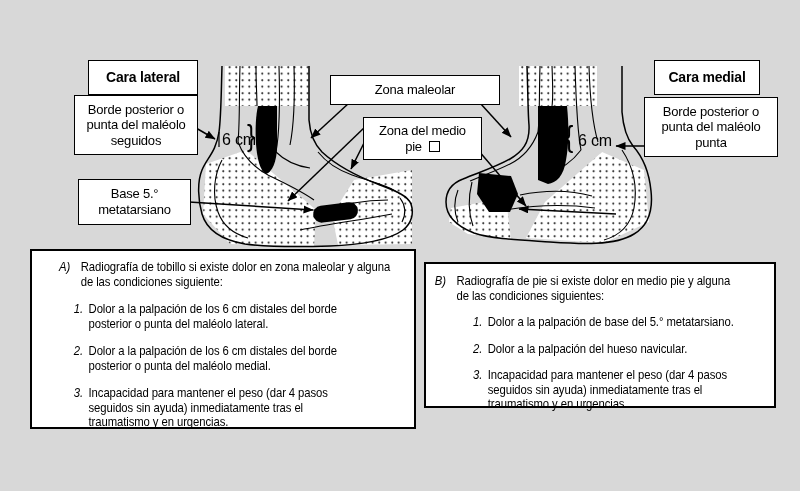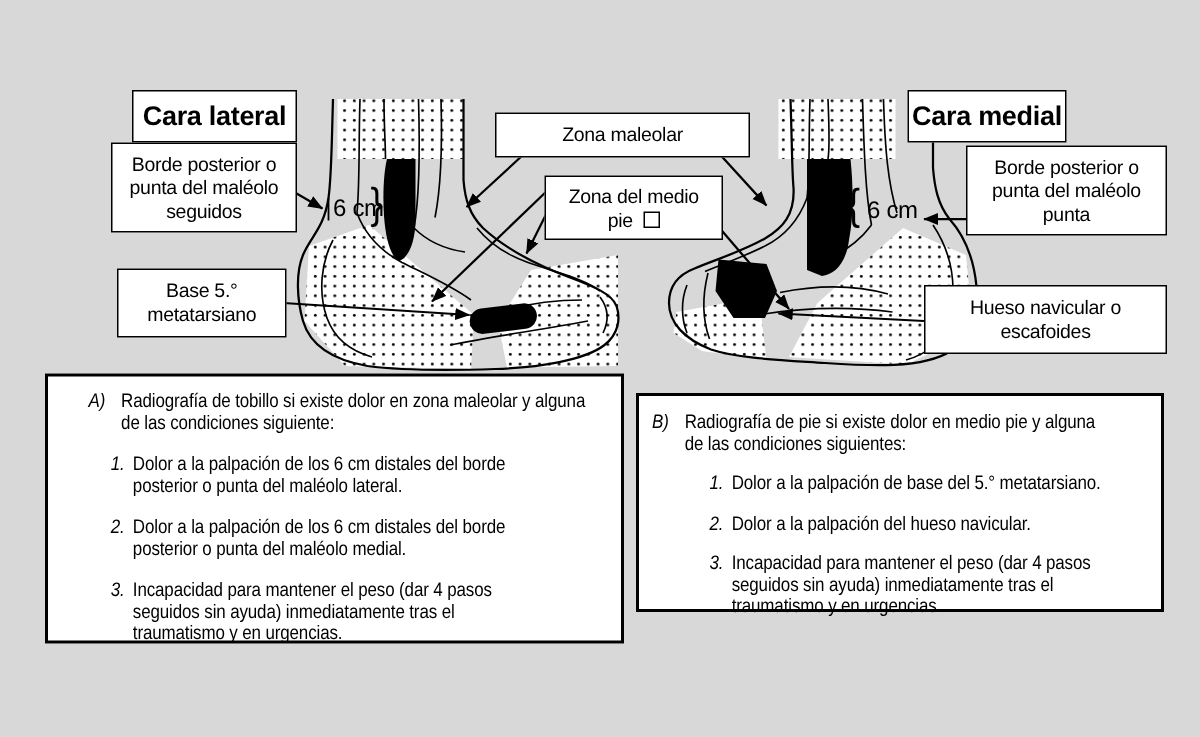--- a/index.html
+++ b/index.html
@@ -11,21 +11,21 @@
   }
   #stage{position:absolute;left:0;top:0;width:800px;height:491px;}
   svg.art{position:absolute;left:0;top:0;z-index:1;}
 
   
   .lbl{
     position:absolute;z-index:3;background:#fff;border:1.5px solid #000;
     display:flex;flex-direction:column;align-items:center;justify-content:center;
     text-align:center;font-size:13px;line-height:1.2;letter-spacing:-0.2px;
   }
-  .lbl.bold{font-weight:bold;font-size:18px;}
+  .lbl.bold{font-weight:bold;font-size:14px;}
   .sq{
     display:inline-block;width:9px;height:9px;border:1.4px solid #000;
     margin-left:7px;vertical-align:-1px;background:#fff;
   }
   .midline{white-space:nowrap;}
 
   
   .meas{position:absolute;z-index:2;font-size:16px;letter-spacing:-0.2px;white-space:nowrap;}
   .brace{position:absolute;z-index:2;font-size:25px;font-weight:400;transform:scaleY(1.15);line-height:1;}
 
@@ -161,34 +161,30 @@
     <div>Zona del medio</div>
     <div class="midline">
       <span>pie</span><span class="sq"></span>
     </div>
   </div>
 
   <div class="lbl" style="left:330px;top:75px;width:168px;height:28px;">
     <div>Zona maleolar</div>
   </div>
 
-  <div class="lbl bold" style="left:605px;top:60px;width:104px;height:33px;text-align:center;">
+  <div class="lbl bold" style="left:654px;top:60px;width:104px;height:33px;text-align:center;">
     <div>Cara medial</div>
   </div>
 
   <div class="lbl" style="left:644px;top:97px;width:132px;height:58px;">
     <div>Borde posterior o</div>
     <div>punta del maléolo</div>
     <div>punta</div>
   </div>
 
-  <div class="lbl" style="left:616px;top:190px;width:160px;height:44px;">
-    <div>Hueso navicular o</div>
-    <div>escafoides</div>
-  </div>
 
   <div class="panel" id="panel-a" style="left:30px;top:249px;width:386px;height:180px;">
     <div class="panel-inner">
       <div class="intro">
         <span class="tag">A)</span>
         <div>Radiografía de tobillo si existe dolor en zona maleolar y alguna</div>
         <div>de las condiciones siguiente:</div>
       </div>
       <div class="item">
         <span class="num">1.</span>

